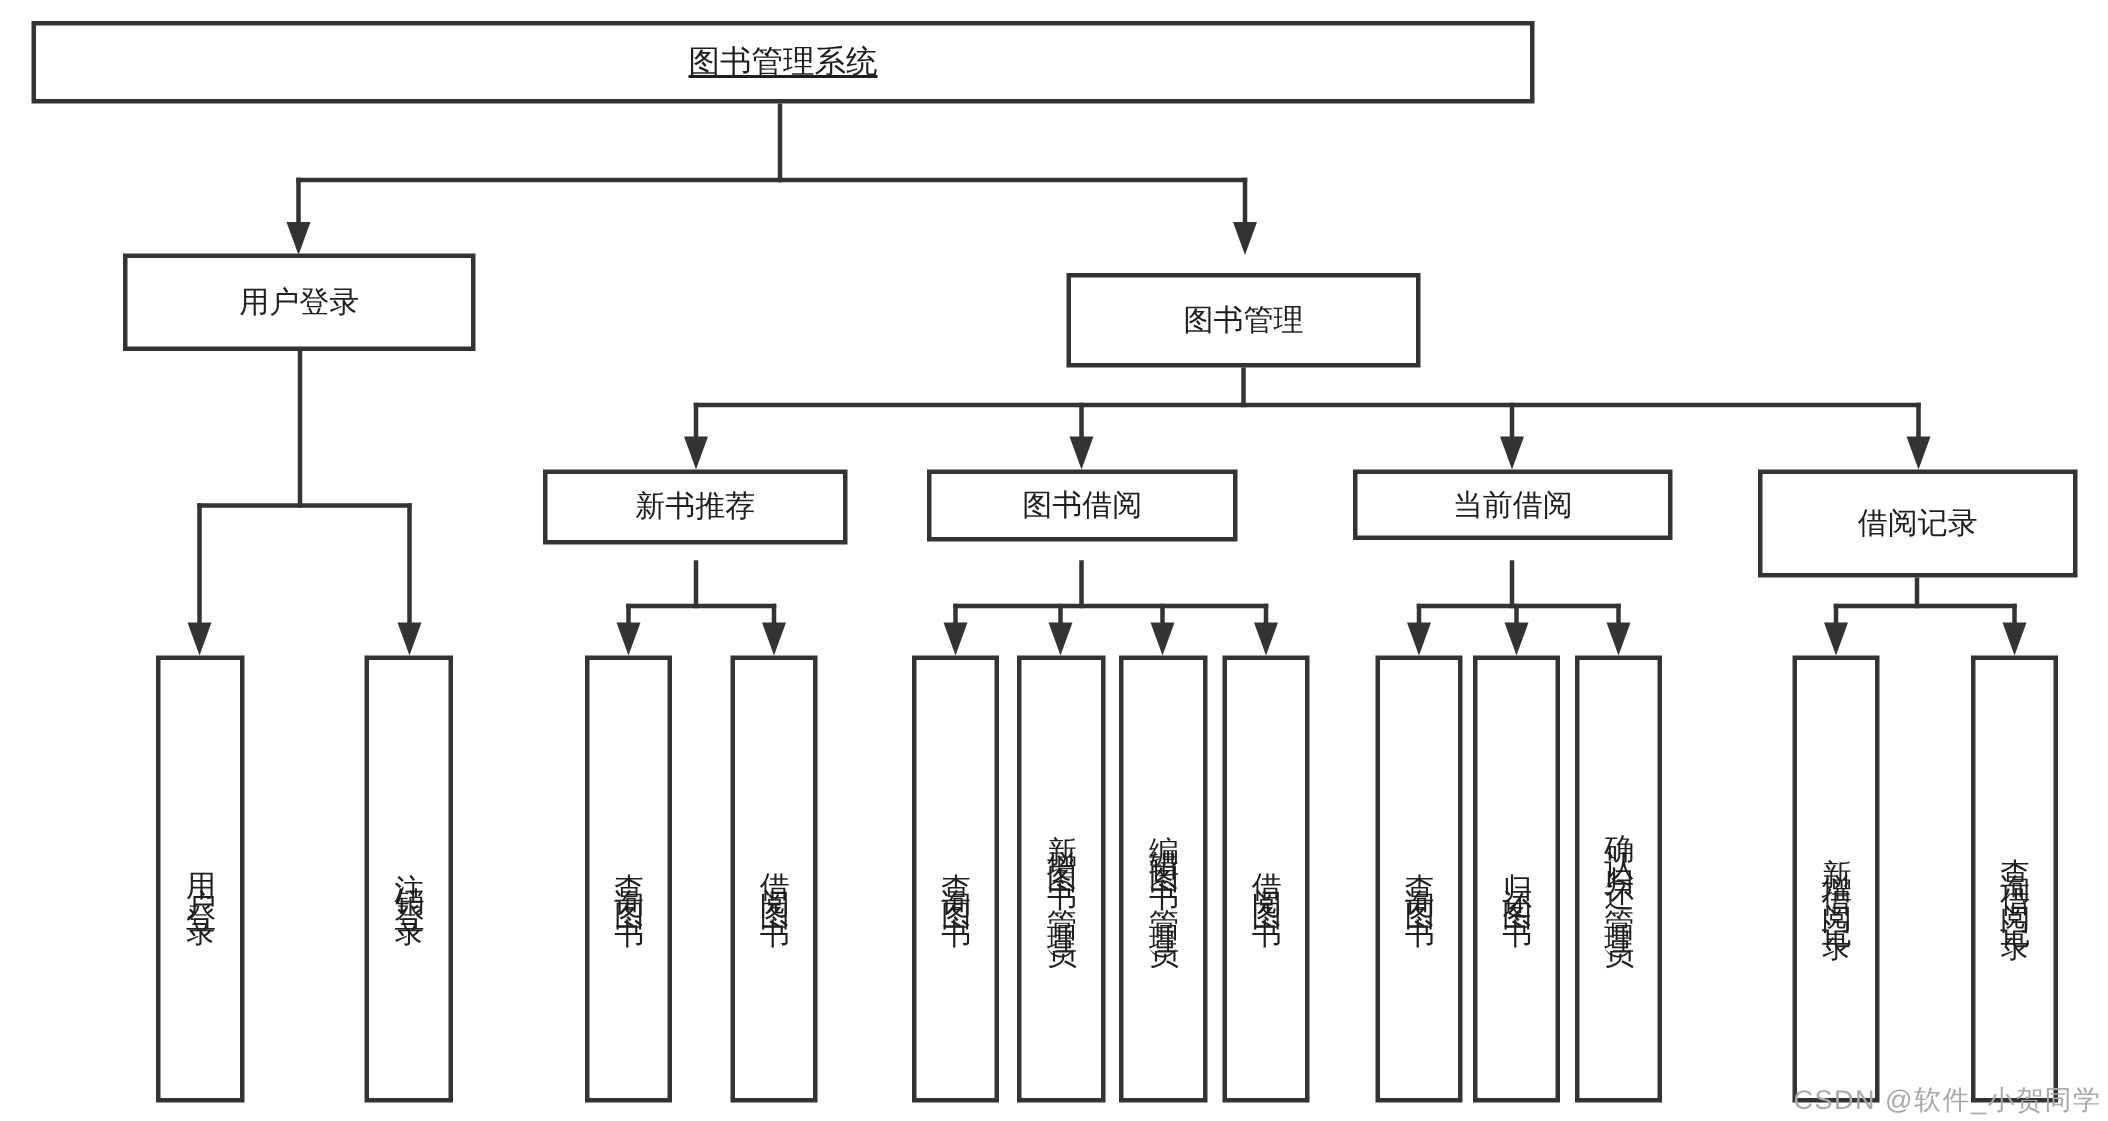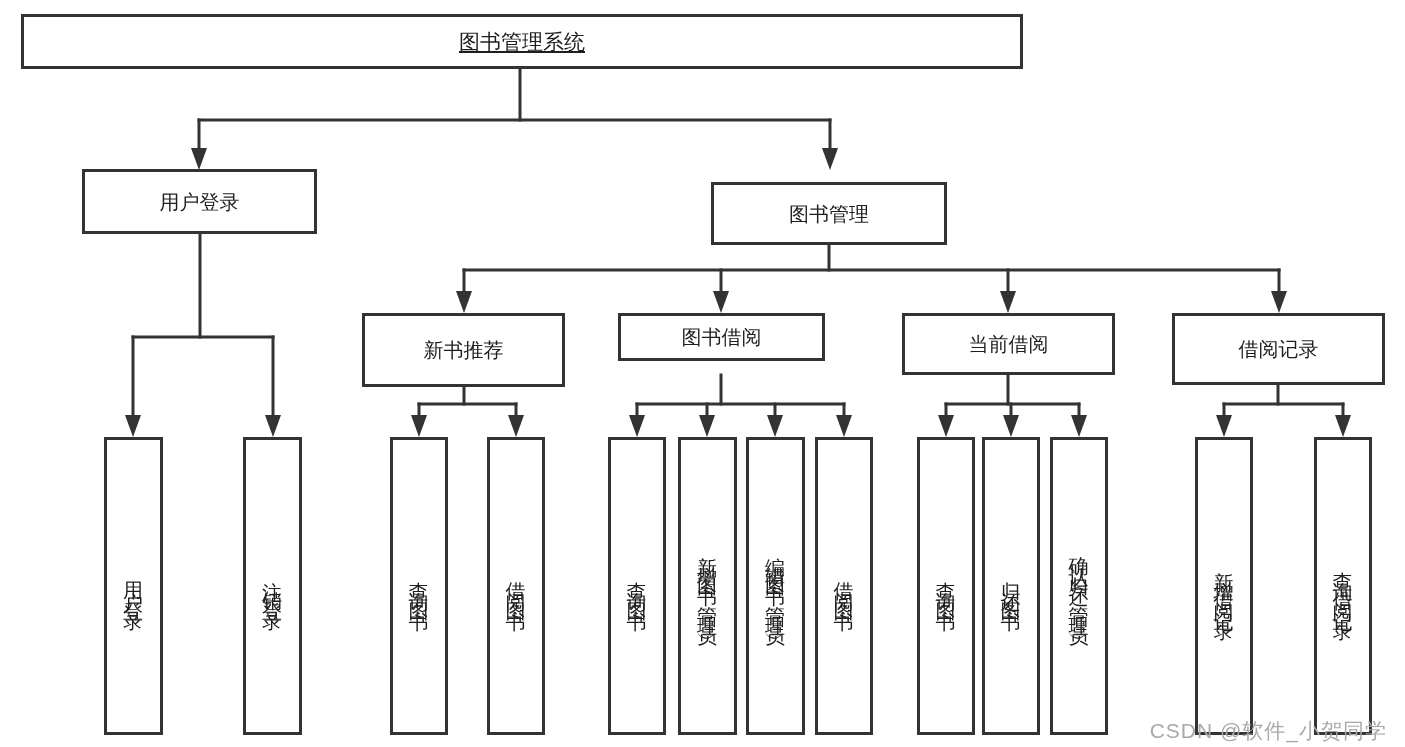--- a/index.html
+++ b/index.html
@@ -32,24 +32,24 @@
   .node.root-node { font-size: 21px; text-decoration: underline; }
   .node.leaf {
     writing-mode: vertical-rl;
     text-orientation: mixed;
     letter-spacing: 10px;
     font-size: 20px;
     line-height: 1;
   }
   .watermark {
     position: absolute;
-    right: 18px;
+    right: 4px;
     bottom: 2px;
     color: #a9a9a9;
-    font-size: 21px;
+    font-size: 18px;
     letter-spacing: 1px;
     white-space: nowrap;
   }
   line { stroke: #333333; stroke-width: 3; }
   polygon { fill: #333333; }
 </style>
 </head>
 <body>
 
 <div class="canvas">
@@ -114,23 +114,23 @@
     <polygon points="1216,415 1232,415 1224,437"></polygon>
     <line x1="1343" y1="404" x2="1343" y2="419" stroke-linecap="square"></line>
     <polygon points="1335,415 1351,415 1343,437"></polygon>
   </svg>
 
   <div class="node root-node" style="left:21px; top:14px; width:1002px; height:55px;">图书管理系统</div>
 
   <div class="node" style="left:82px; top:169px; width:235px; height:65px;">用户登录</div>
   <div class="node" style="left:711px; top:170px; width:236px; height:63px;margin-top:12px;">图书管理</div>
 
-  <div class="node" style="left:362px; top:313px; width:203px; height:74px;">新书推荐</div>
+  <div class="node" style="left:362px; top:313px; width:203px; height:50px;">新书推荐</div>
   <div class="node" style="left:618px; top:313px; width:207px; height:48px;">图书借阅</div>
-  <div class="node" style="left:902px; top:313px; width:213px; height:62px;">当前借阅</div>
+  <div class="node" style="left:902px; top:313px; width:213px; height:47px;">当前借阅</div>
   <div class="node" style="left:1172px; top:313px; width:213px; height:72px;">借阅记录</div>
 
   <div class="node leaf" style="left:104px; top:437px; width:59px; height:298px;">用户登录</div>
   <div class="node leaf" style="left:243px; top:437px; width:59px; height:298px;">注销登录</div>
 
   <div class="node leaf" style="left:390px; top:437px; width:58px; height:298px;">查询图书</div>
   <div class="node leaf" style="left:487px; top:437px; width:58px; height:298px;">借阅图书</div>
 
   <div class="node leaf" style="left:608px; top:437px; width:58px; height:298px;">查询图书</div>
   <div class="node leaf" style="left:678px; top:437px; width:59px; height:298px;">新增图书（管理员）</div>

